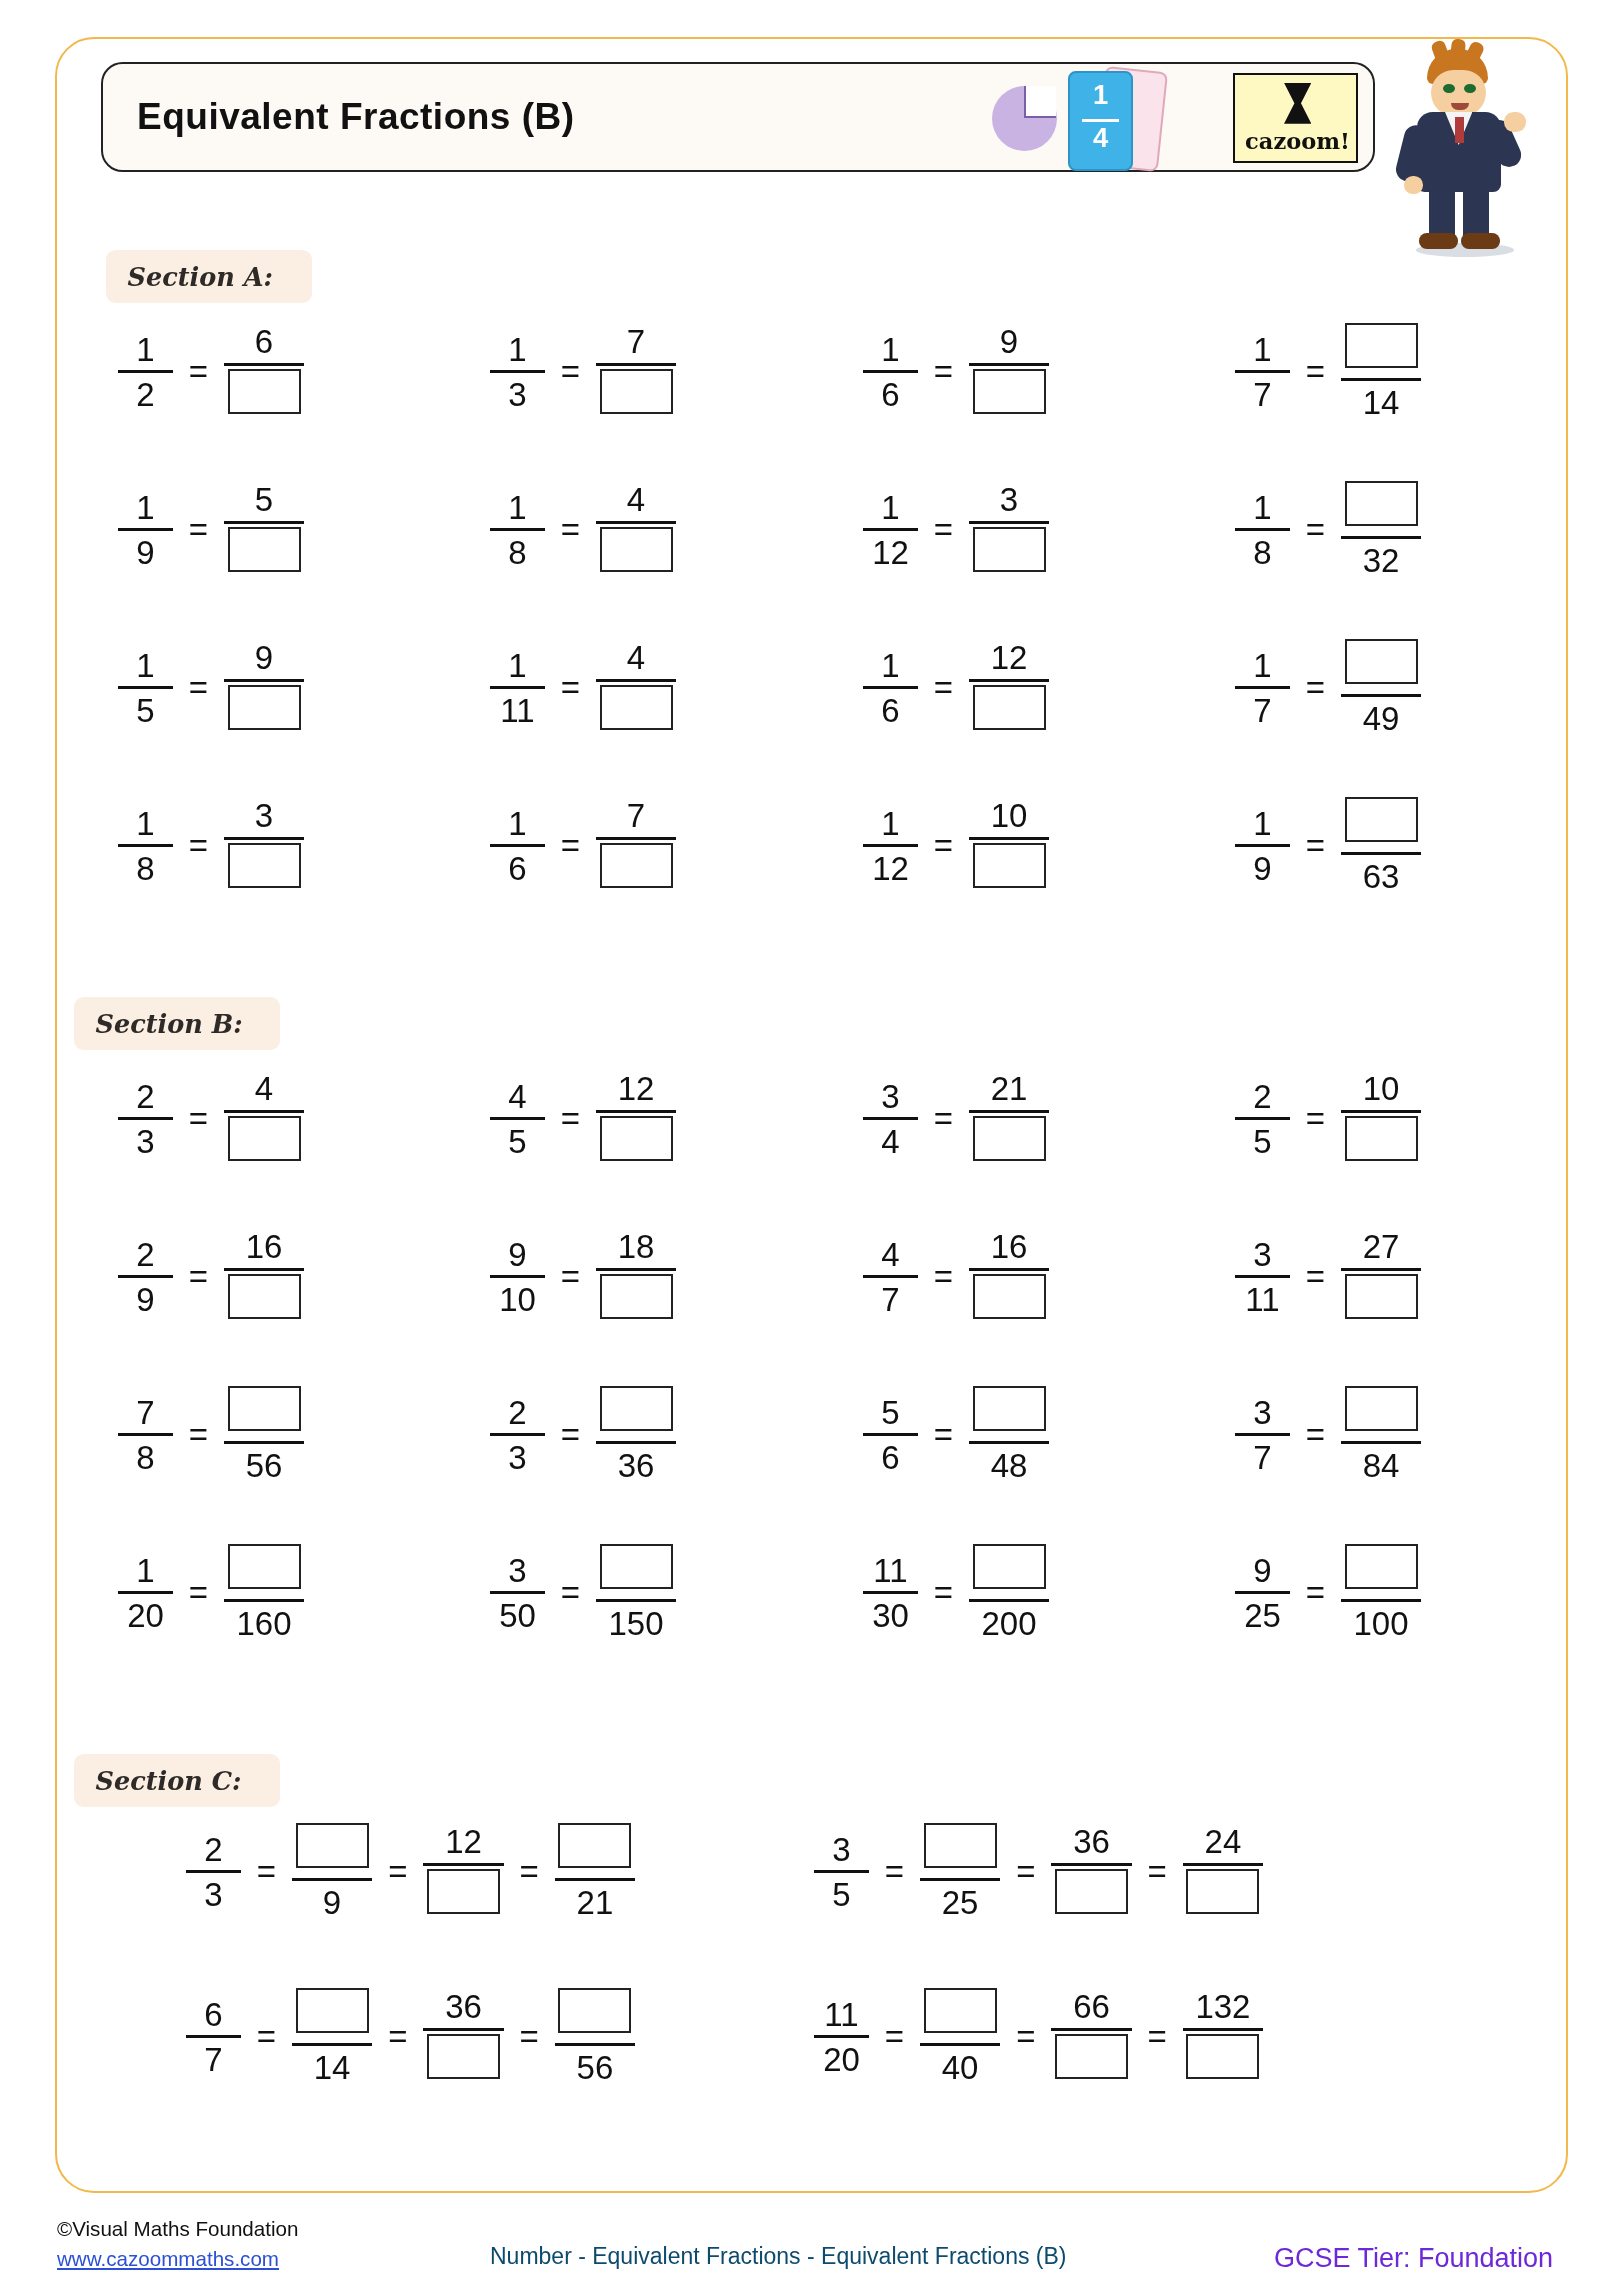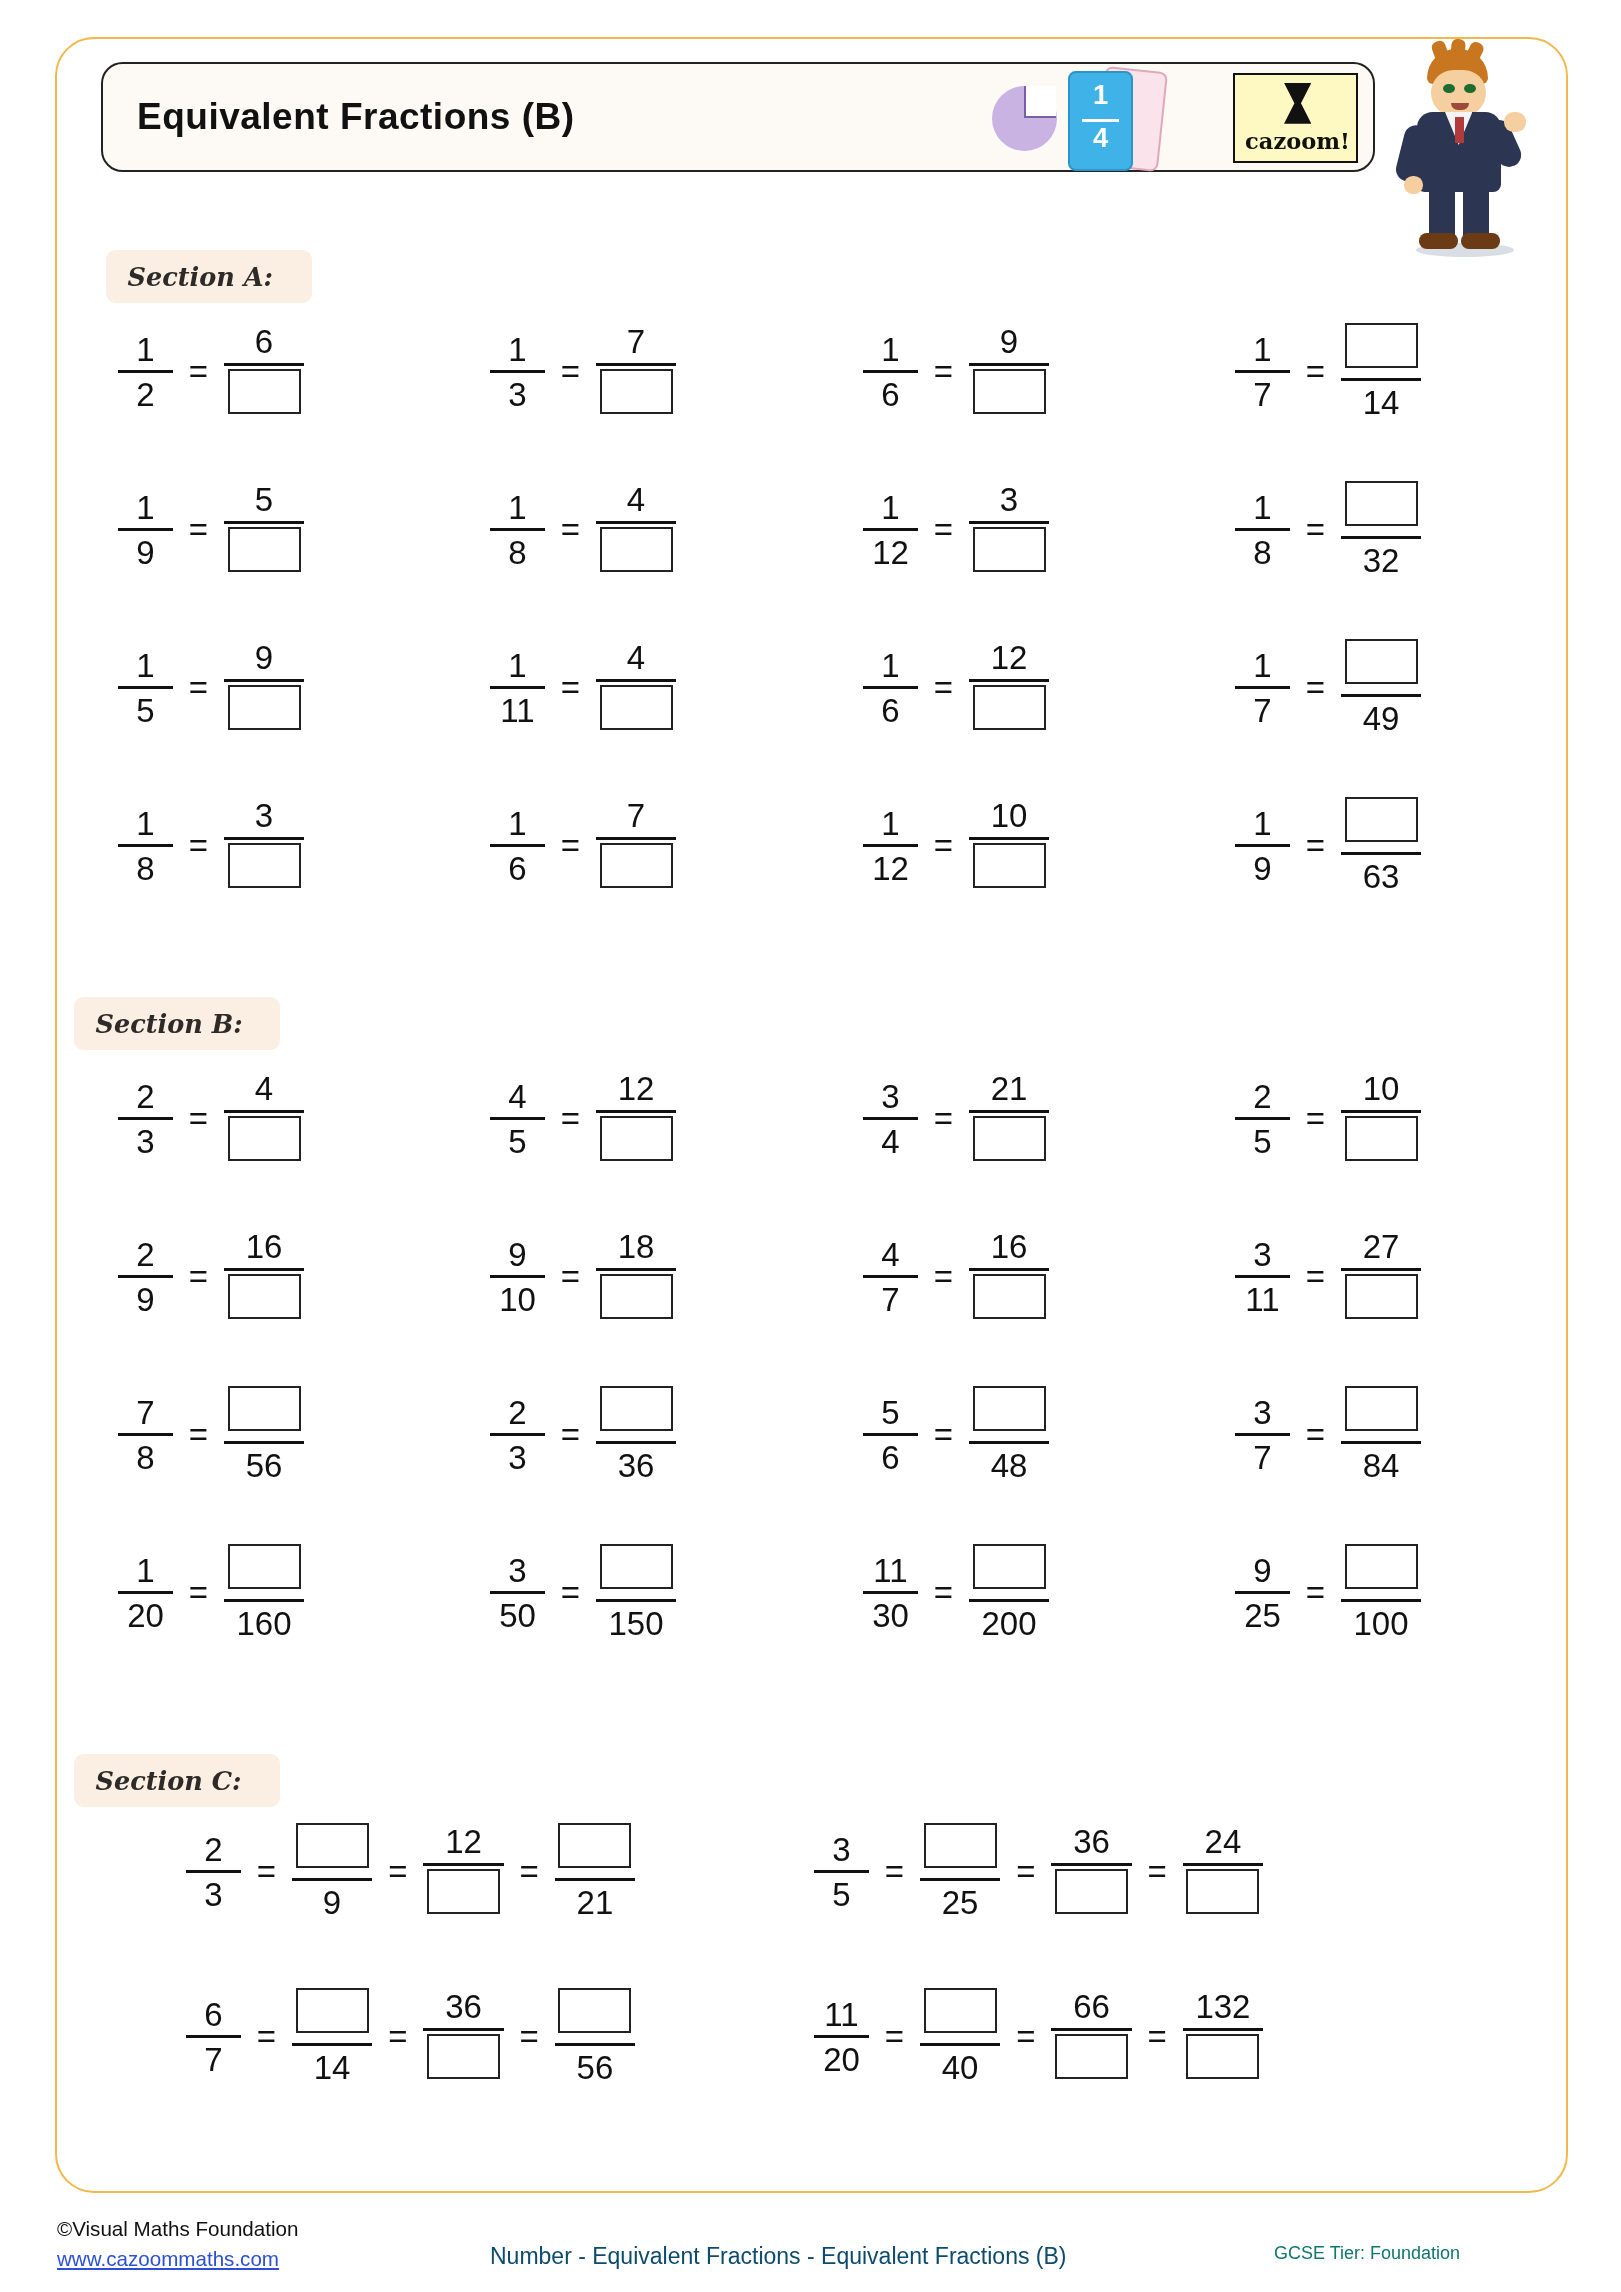--- a/index.html
+++ b/index.html
@@ -252,22 +252,22 @@
     position: absolute;
     left: 490px;
     top: 2243px;
     font-size: 23px;
     color: #0c4a6e;
   }
   .footer-right {
     position: absolute;
     left: 1274px;
     top: 2243px;
-    font-size: 18px;
-    color: #0f766e;
+    font-size: 27px;
+    color: #6d28d9;
   }
 </style>
 </head>
 <body>
 
 <div class="page">
 
   <div class="sheet-border"></div>
 
   <div class="title-box"></div>

